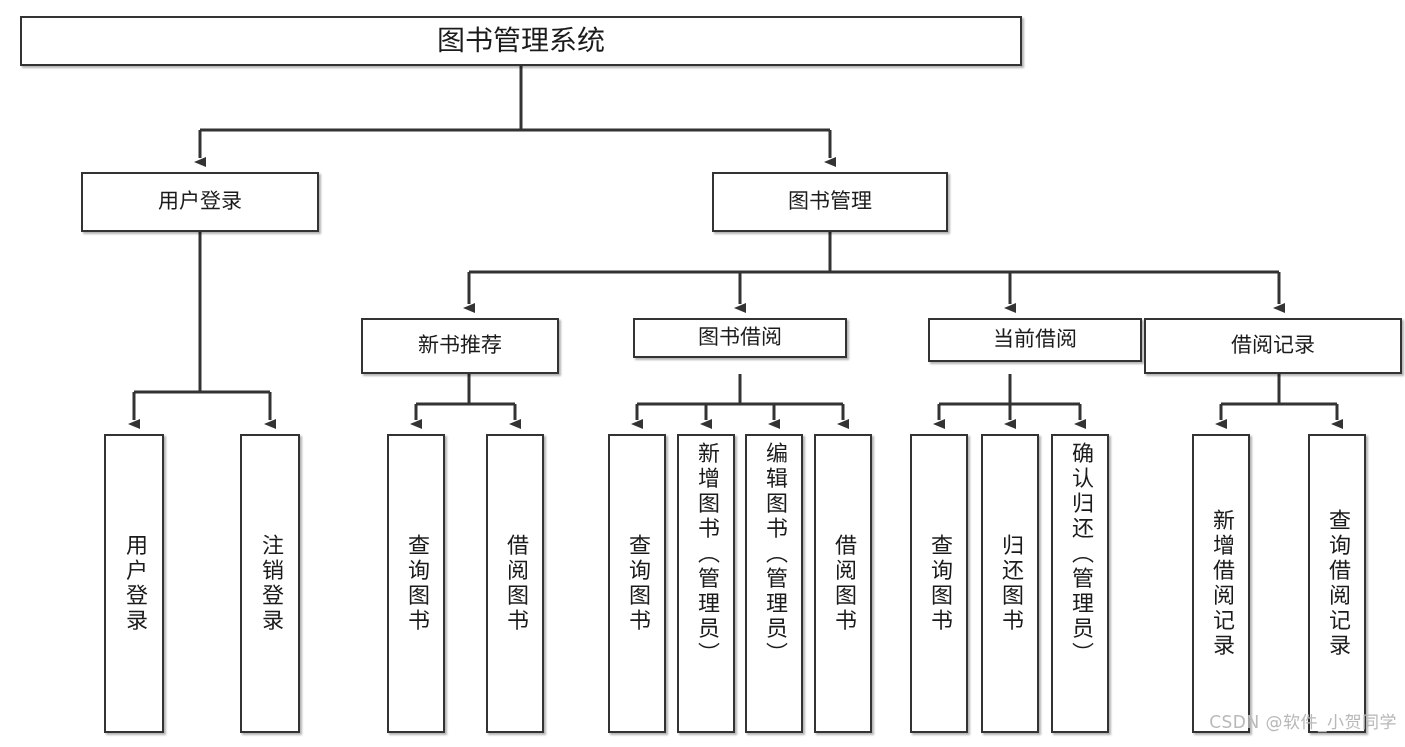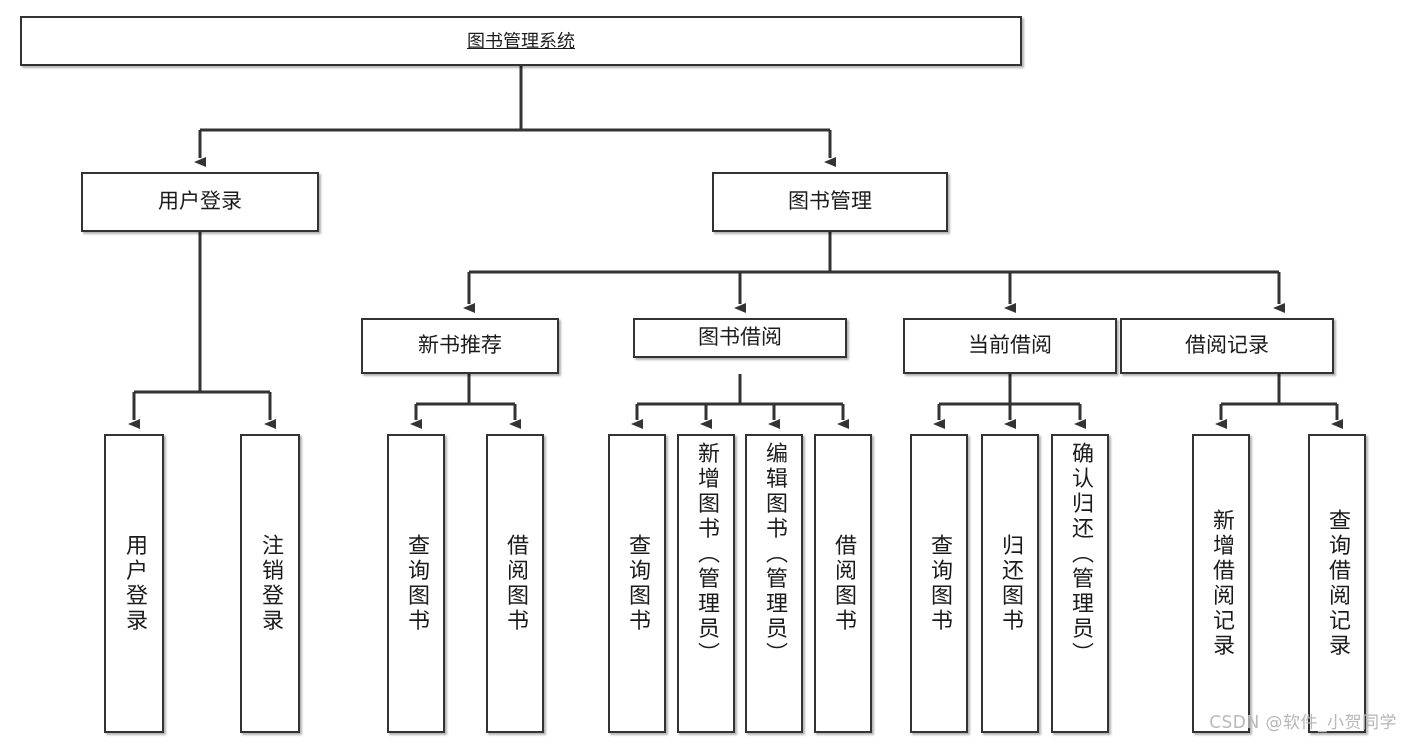--- a/index.html
+++ b/index.html
@@ -42,22 +42,21 @@
     line-height: 1.22;
     text-align: center;
     white-space: nowrap;
   }
   
   .node.h .node-label {
     writing-mode: horizontal-tb;
     font-size: 21px;
   }
   .node.root .node-label {
-    font-size: 18px;
-    text-decoration: underline;
+    font-size: 28px;
   }
   
   .node.v {
     align-items: flex-start;
     padding-top: 6px;
   }
   .node.v .node-label {
     writing-mode: vertical-rl;
     text-orientation: upright;
     font-size: 22px;
@@ -165,24 +164,24 @@
   <div class="node h" id="node-l2-1" style="left: 712px; top: 172px; width: 236px; height: 60px;">
     <span class="node-label">图书管理</span>
   </div>
 
   <div class="node h" id="node-l3-0" style="left: 361px; top: 318px; width: 198px; height: 56px;">
     <span class="node-label">新书推荐</span>
   </div>
   <div class="node h" id="node-l3-1" style="left: 633px; top: 318px; width: 214px; height: 40px;">
     <span class="node-label">图书借阅</span>
   </div>
-  <div class="node h" id="node-l3-2" style="left: 903px; top: 318px; width: 214px; height: 56px;">
+  <div class="node h" id="node-l3-2" style="left: 928px; top: 318px; width: 214px; height: 44px;">
     <span class="node-label">当前借阅</span>
   </div>
-  <div class="node h" id="node-l3-3" style="left: 1120px; top: 318px; width: 214px; height: 56px; font-family: Liberation Serif, serif;">
+  <div class="node h" id="node-l3-3" style="left: 1144px; top: 318px; width: 258px; height: 56px; font-family: Liberation Serif, serif;">
     <span class="node-label">借阅记录</span>
   </div>
 
   <div class="node v centered" id="node-leaf-0" style="left: 104px; top: 434px; width: 60px; height: 299px;">
       <span class="node-label">用户登录</span>
     </div>
   <div class="node v centered" id="node-leaf-1" style="left: 240px; top: 434px; width: 60px; height: 299px;">
       <span class="node-label">注销登录</span>
     </div>
   <div class="node v centered" id="node-leaf-2" style="left: 387px; top: 434px; width: 58px; height: 299px;">

